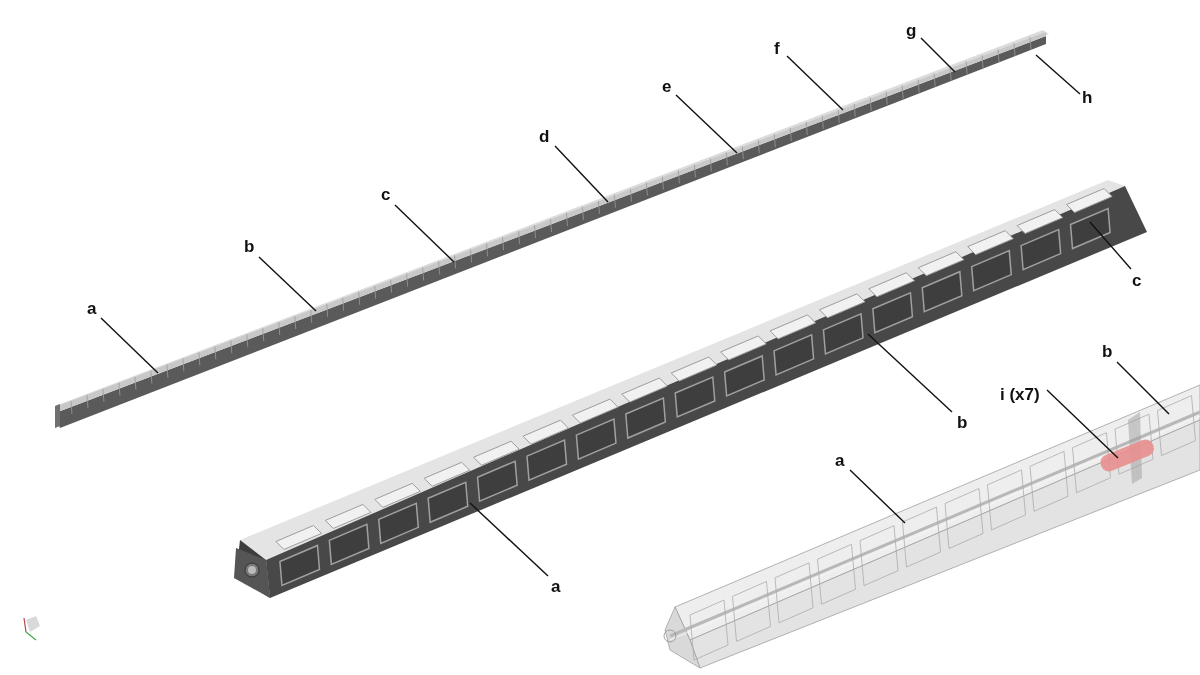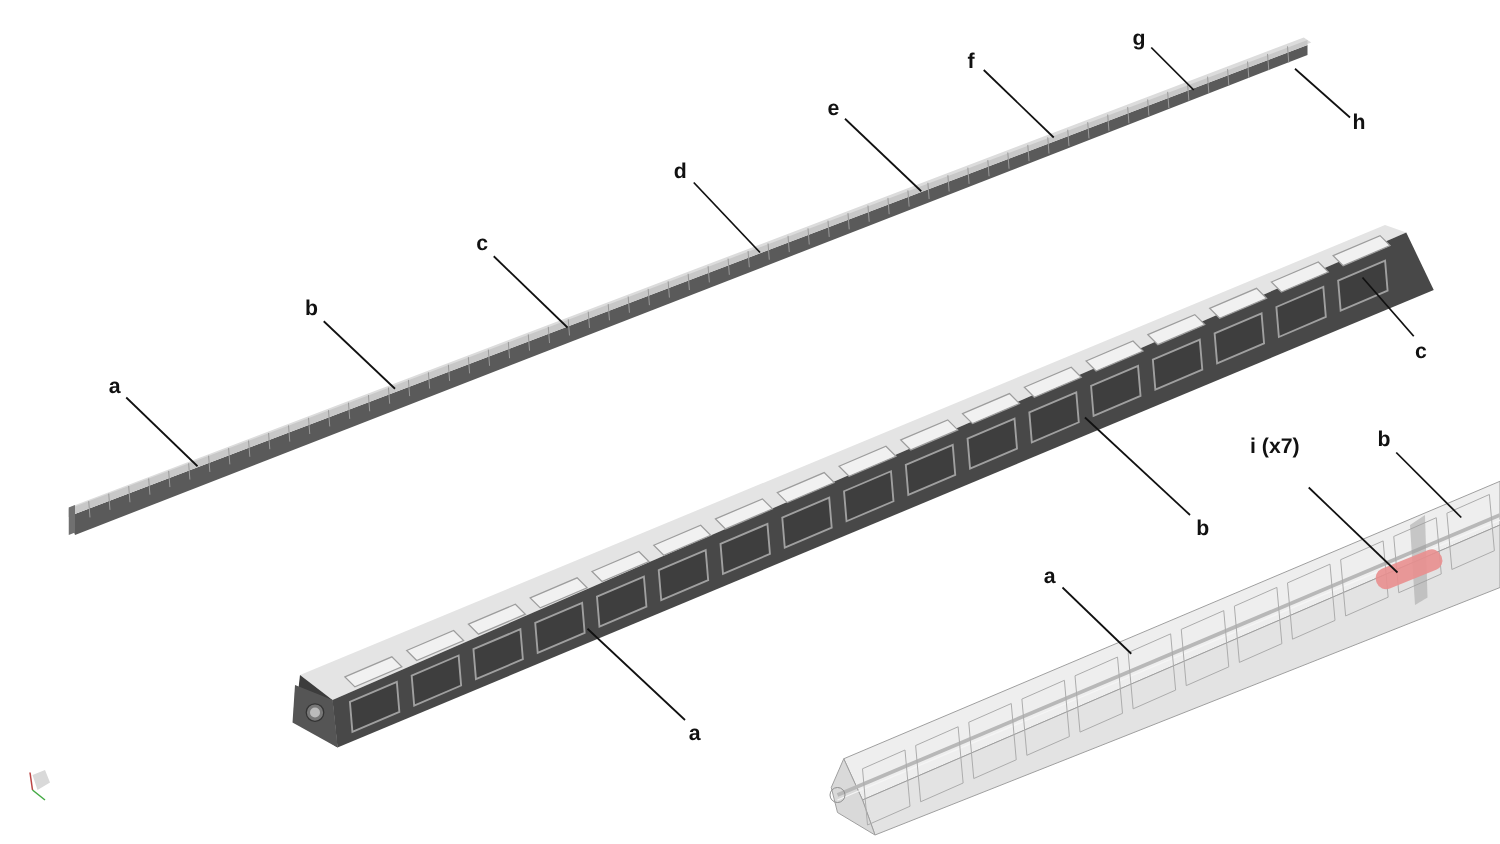--- a/index.html
+++ b/index.html
@@ -197,15 +197,15 @@
   <span class="callout-label" style="left:662px;top:78px;">e</span>
   <span class="callout-label" style="left:774px;top:40px;">f</span>
   <span class="callout-label" style="left:906px;top:22px;">g</span>
   <span class="callout-label" style="left:1082px;top:89px;">h</span>
 
   <span class="callout-label" style="left:551px;top:578px;">a</span>
   <span class="callout-label" style="left:957px;top:414px;">b</span>
   <span class="callout-label" style="left:1132px;top:272px;">c</span>
 
   <span class="callout-label" style="left:835px;top:452px;">a</span>
-  <span class="callout-label" style="left:1000px;top:348px;">i (x7)</span>
+  <span class="callout-label" style="left:1000px;top:386px;">i (x7)</span>
   <span class="callout-label" style="left:1102px;top:343px;">b</span>
 </div>
 
 </body></html>

